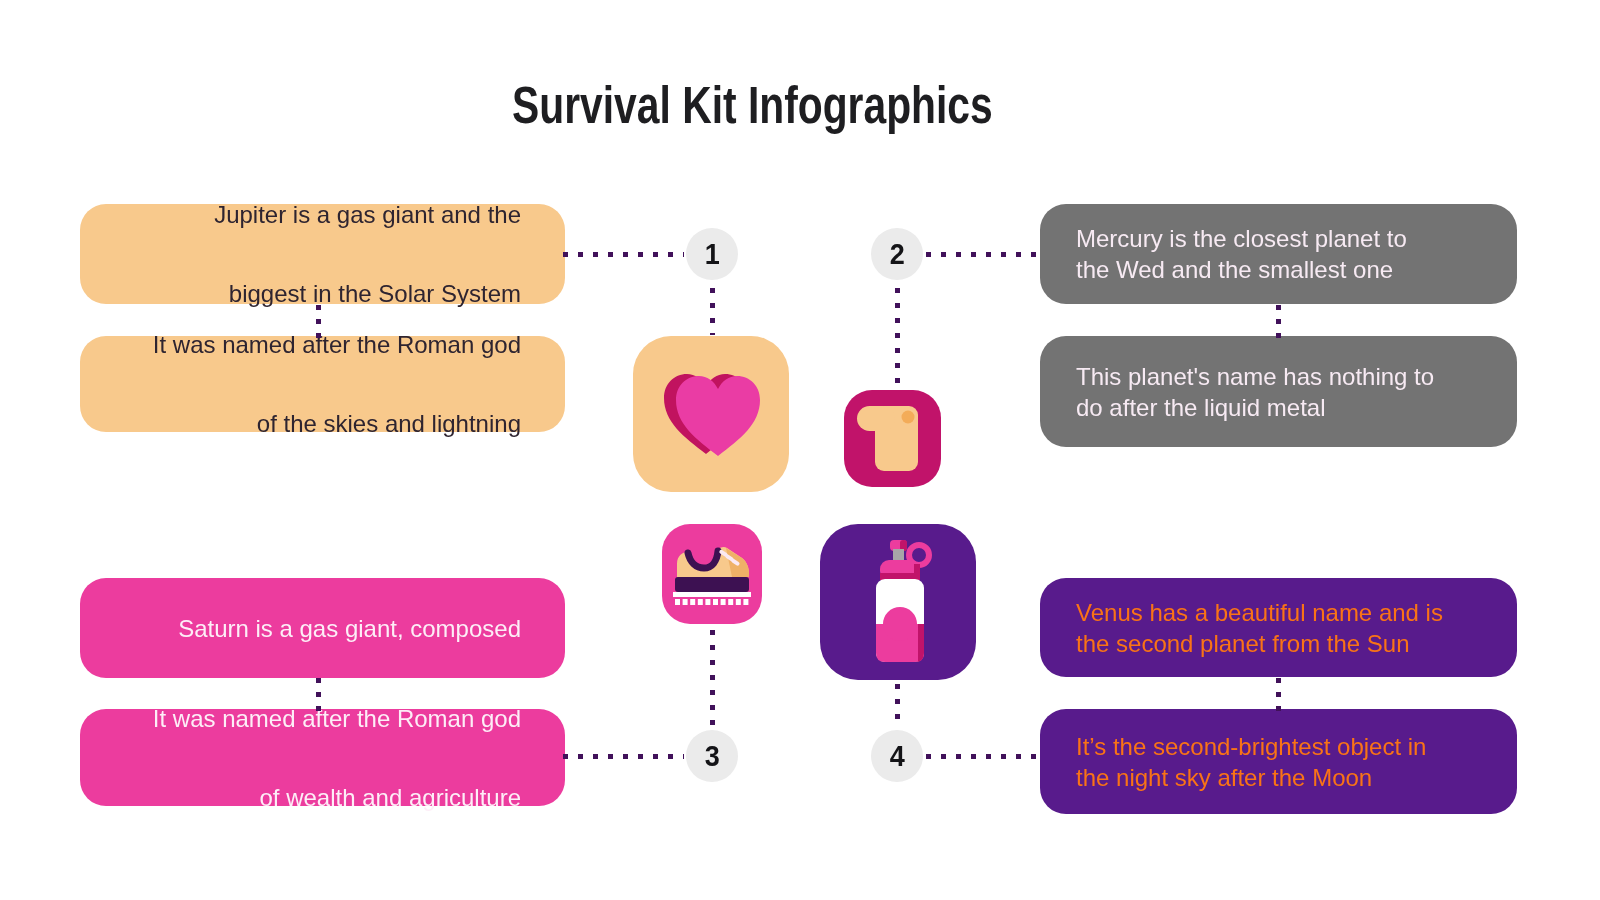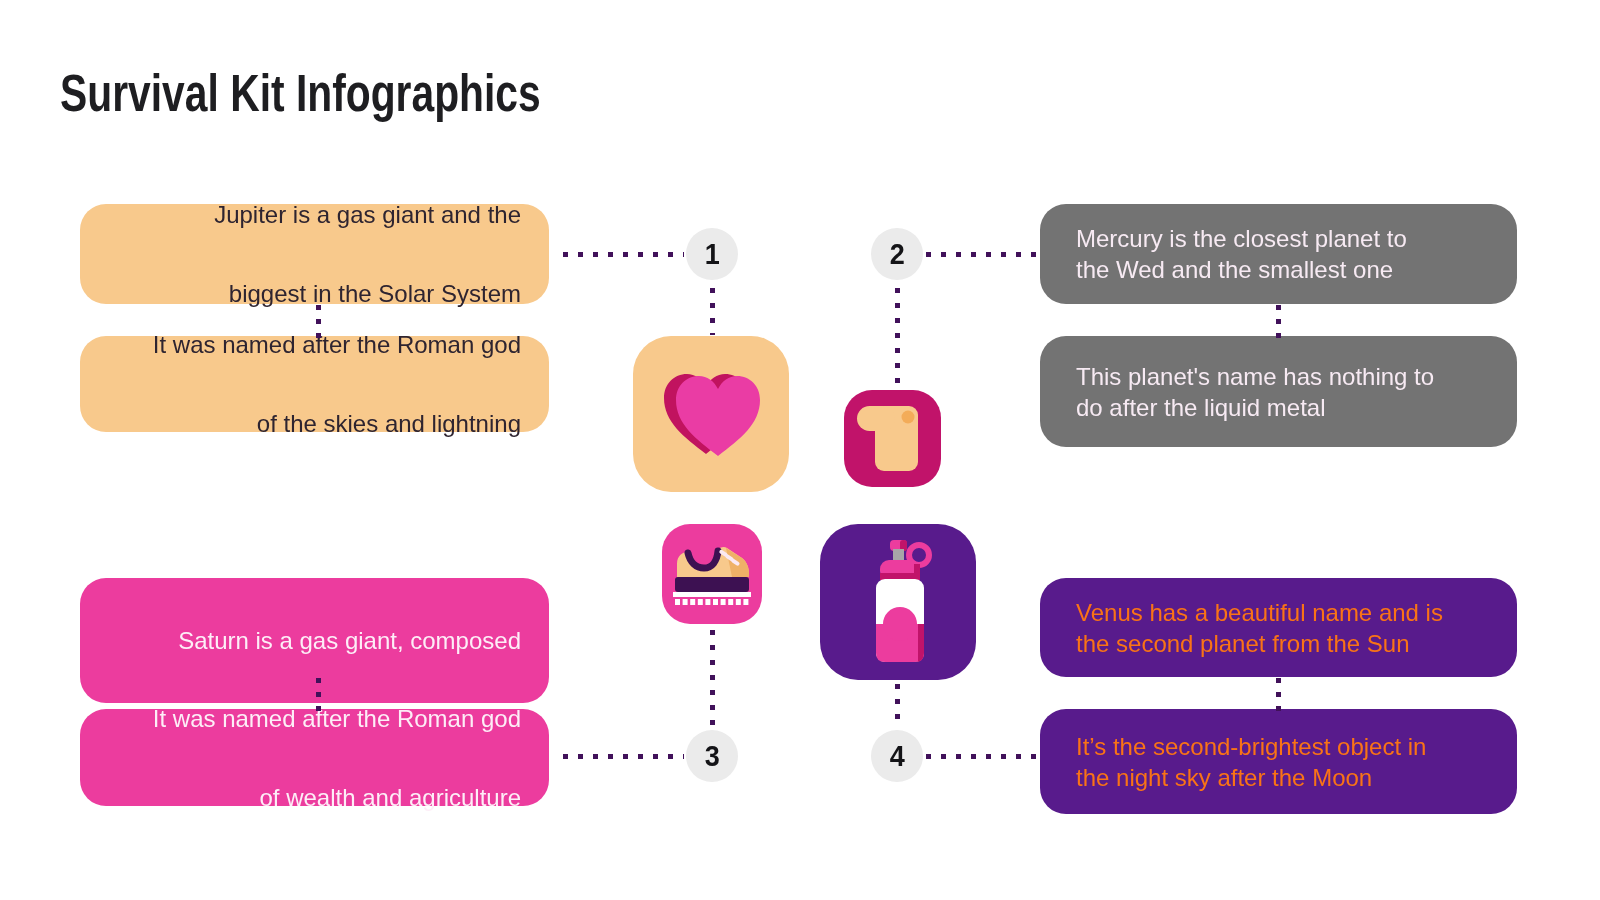--- a/index.html
+++ b/index.html
@@ -1,31 +1,31 @@
 <!DOCTYPE html>
 <html><head>
 <meta charset="utf-8">
 <style>
   html,body{margin:0;padding:0;background:#ffffff;}
   .canvas{
     position:relative;width:1600px;height:900px;background:#ffffff;overflow:hidden;
     font-family:"Liberation Sans", sans-serif;
   }
   .title{
-    position:absolute;left:0;top:64px;width:1480px;margin:0;
-    text-align:left;font-weight:bold;font-size:51px;color:#1e1e21;
+    position:absolute;left:0;top:64px;width:1480px;margin:12px;
+    text-align:center;font-weight:bold;font-size:51px;color:#1e1e21;
   }
   .title-inner{display:inline-block;transform:scaleX(0.8);letter-spacing:0px;}
   .card{
     position:absolute;width:477px;border-radius:26px;
     display:flex;flex-direction:column;justify-content:center;
     font-size:24px;line-height:31px;
   }
   .card span{display:block;}
-  .card.align-right{text-align:right;padding-right:28px;width:441px;gap:48px;}
+  .card.align-right{text-align:right;padding-right:44px;width:441px;gap:48px;}
   .card.align-left{text-align:left;padding-left:36px;width:441px;}
   .peach{background:#F8C98C;color:#2e2430;}
   .magenta{background:#737373;color:#f7eaf3;}
   .pink{background:#EC3C9E;color:#fdeef7;}
   .purple{background:#581B8C;color:#f97316;}
   .num-circle{
     position:absolute;width:52px;height:52px;border-radius:50%;background:#EBEBEB;
     display:flex;align-items:center;justify-content:center;
     font-weight:bold;font-size:30px;color:#141417;
   }
@@ -53,21 +53,21 @@
 
   <div class="card magenta align-left" style="left:1040px;top:204px;height:100px;">
     <span>Mercury is the closest planet to</span>
     <span>the Wed and the smallest one</span>
   </div>
   <div class="card magenta align-left" style="left:1040px;top:336px;height:111px;">
     <span>This planet's name has nothing to</span>
     <span>do after the liquid metal</span>
   </div>
 
-  <div class="card pink align-right" style="left:80px;top:578px;height:125px;">
+  <div class="card pink align-right" style="left:80px;top:578px;height:100px;">
     <span>Saturn is a gas giant, composed</span>
   </div>
   <div class="card pink align-right" style="left:80px;top:709px;height:97px;">
     <span>It was named after the Roman god</span>
     <span>of wealth and agriculture</span>
   </div>
 
   <div class="card purple align-left" style="left:1040px;top:578px;height:99px;">
     <span>Venus has a beautiful name and is</span>
     <span>the second planet from the Sun</span>

